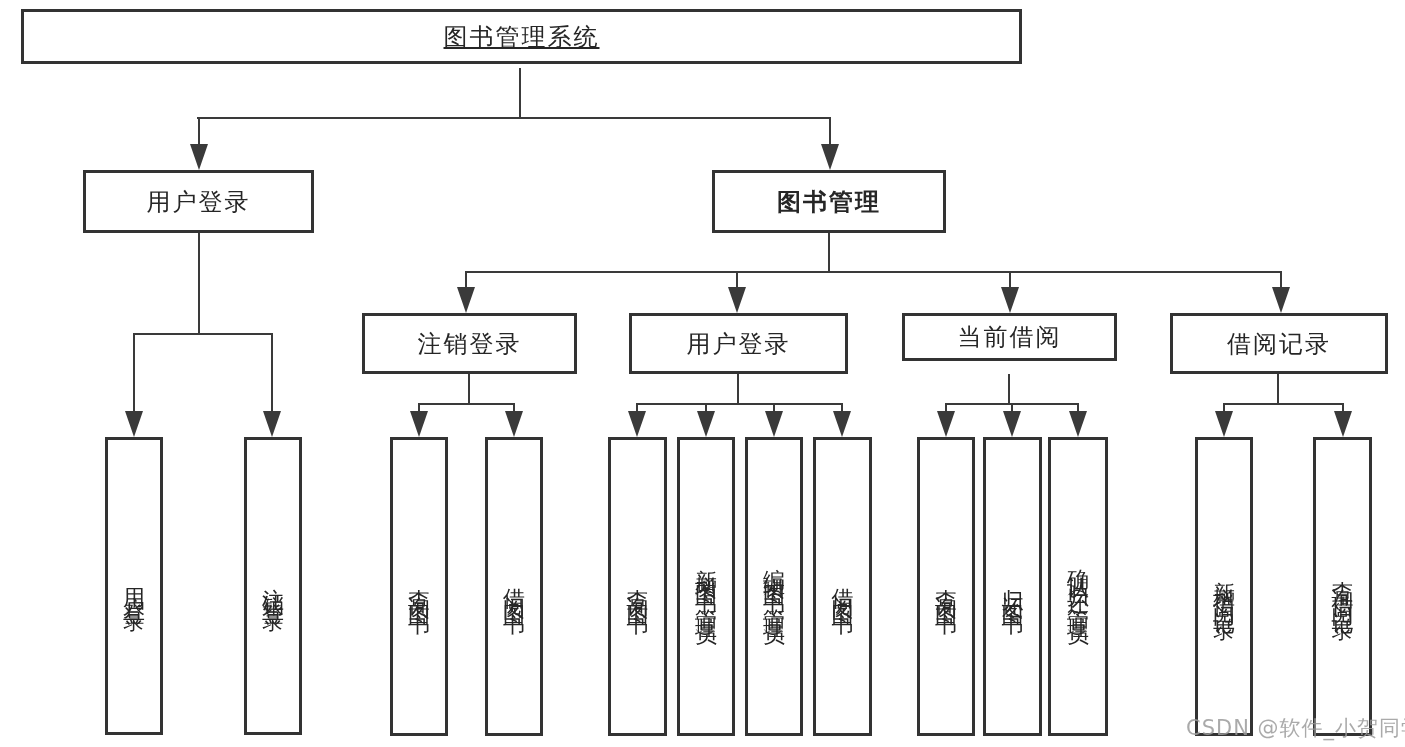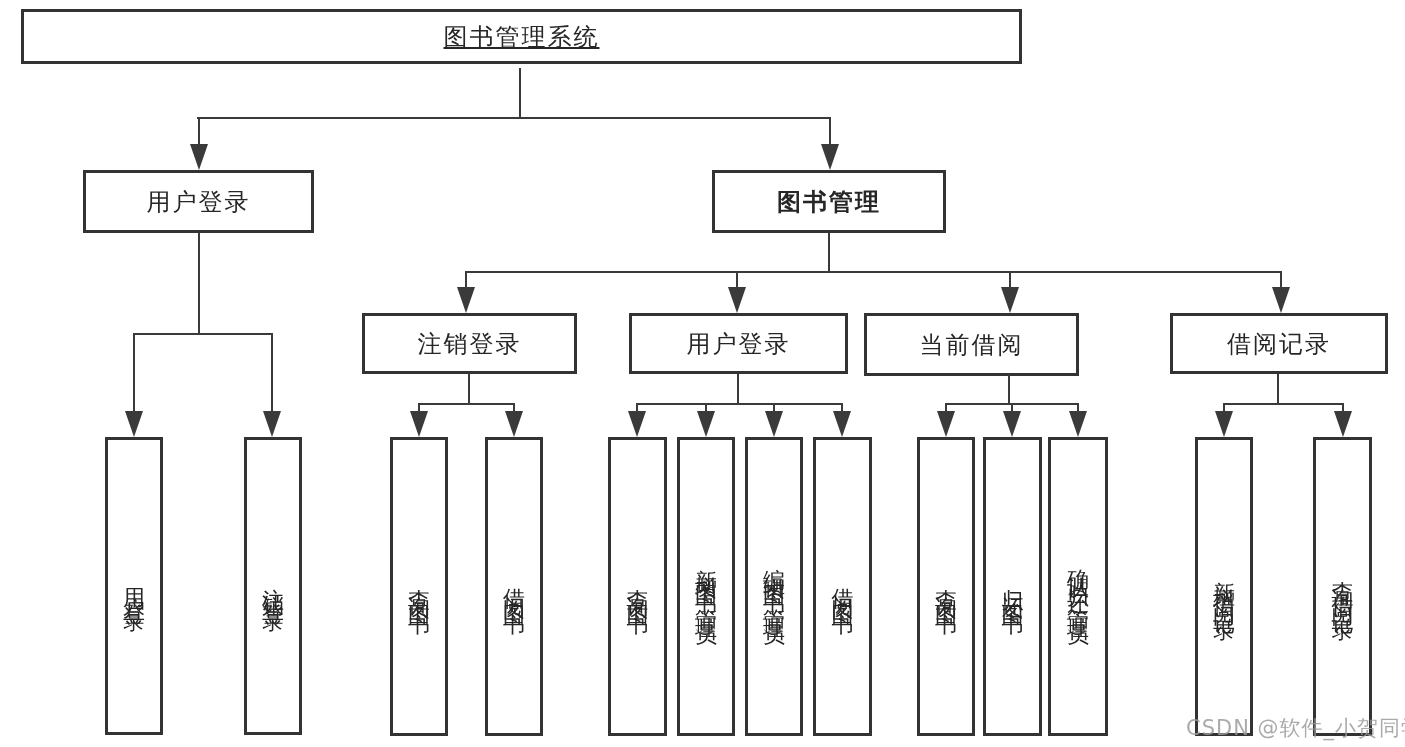--- a/index.html
+++ b/index.html
@@ -94,21 +94,21 @@
   <div class="ah" style="left:1001px; top:287px;"></div>
   <div class="ln" style="left:1280px; top:271px; width:2px; height:18px;"></div>
   <div class="ah" style="left:1272px; top:287px;"></div>
 
   <div class="node hnode" style="left:362px; top:313px; width:215px; height:61px;">
     <span>注销登录</span>
   </div>
   <div class="node hnode" style="left:629px; top:313px; width:219px; height:61px;">
     <span>用户登录</span>
   </div>
-  <div class="node hnode" style="left:864px; top:313px; width:215px; height:63px;">
+  <div class="node hnode" style="left:902px; top:313px; width:215px; height:48px;">
     <span>当前借阅</span>
   </div>
   <div class="node hnode" style="left:1170px; top:313px; width:218px; height:61px;">
     <span>借阅记录</span>
   </div>
 
   <div class="ln" style="left:468px; top:374px; width:2px; height:31px;"></div>
   <div class="ln" style="left:418px; top:403px; width:97px; height:2px;"></div>
   <div class="ln" style="left:418px; top:403px; width:2px; height:12px;"></div>
   <div class="ah" style="left:410px; top:411px;"></div>

